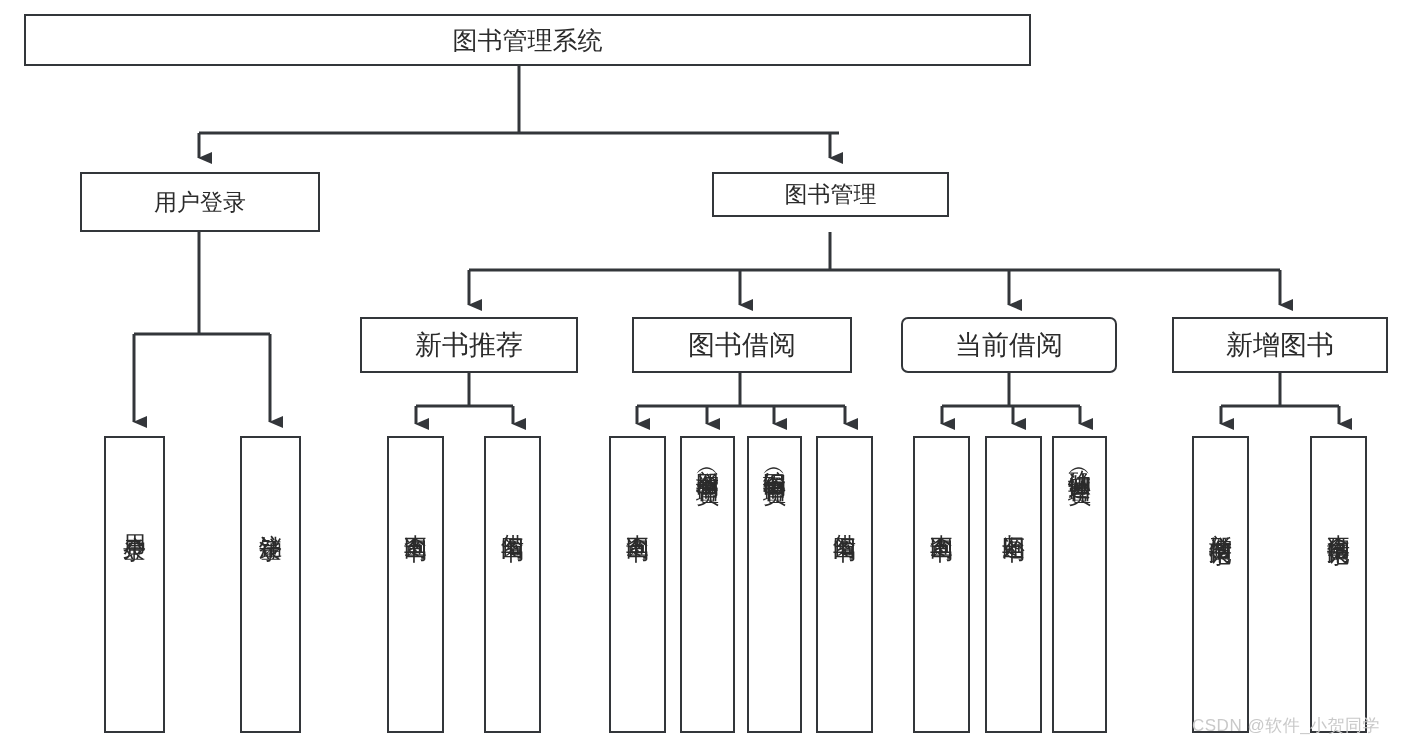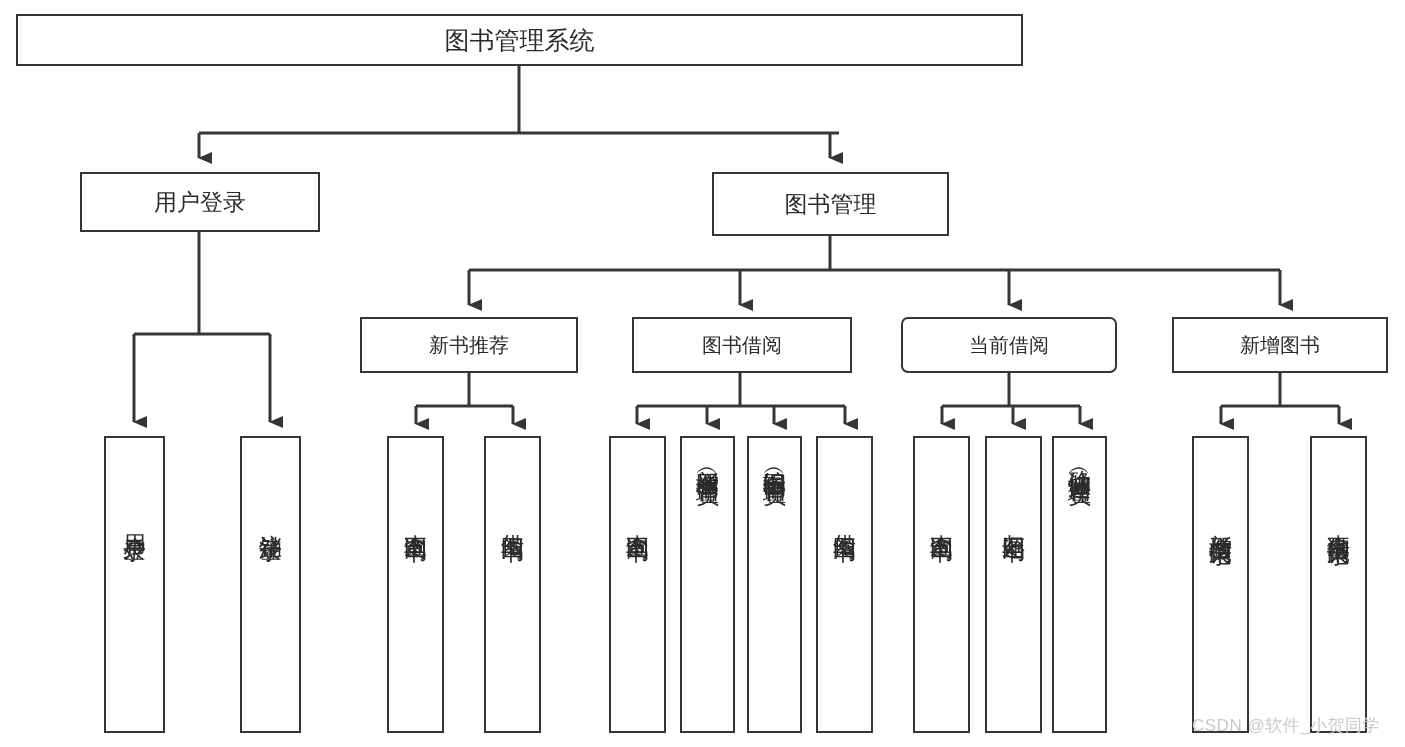--- a/index.html
+++ b/index.html
@@ -2,23 +2,23 @@
 <html><head>
 <meta charset="utf-8">
 <style>
   html,body{margin:0;padding:0;background:#ffffff;}
   body{font-family:"Liberation Sans","DejaVu Sans",sans-serif;}
   #canvas{position:relative;width:1405px;height:747px;background:#ffffff;overflow:hidden;}
   #wires{position:absolute;left:0;top:0;width:1405px;height:747px;}
   .node{position:absolute;box-sizing:border-box;background:#ffffff;
         border:2.5px solid #33363a;display:flex;align-items:center;
         justify-content:center;color:#2b2b2b;}
-  .node.root{font-size:25px;}
+  .node.root{font-size:25px;margin-left:8px;}
   .node.lvl1{font-size:23px;}
-  .node.lvl2{font-size:20px;}
+  .node.lvl2{font-size:27px;}
   .node.leaf{font-size:23px;line-height:1.18;padding:14px 2px;
              align-items:flex-start;}
   .vtext{writing-mode:vertical-rl;text-orientation:upright;
          letter-spacing:2px;white-space:nowrap;display:block;}
   .leaf.mid .vtext{margin-top:64px;}
   .leaf.tall .vtext{margin-top:0;}
   #watermark{position:absolute;left:1192px;top:714px;font-size:17px;
              color:#c9c9c9;letter-spacing:.5px;white-space:nowrap;}
 </style>
 </head>
@@ -76,21 +76,21 @@
     </g>
   </svg>
 
   <div class="node root" style="left:16px;top:14px;width:1007px;height:52px;">
     <span>图书管理系统</span>
   </div>
 
   <div class="node lvl1" style="left:80px;top:172px;width:240px;height:60px;">
     <span>用户登录</span>
   </div>
-  <div class="node lvl1" style="left:712px;top:172px;width:237px;height:64px;">
+  <div class="node lvl1" style="left:712px;top:172px;width:237px;height:45px;">
     <span>图书管理</span>
   </div>
 
   <div class="node lvl2" style="left:360px;top:317px;width:218px;height:56px;">
     <span>新书推荐</span>
   </div>
   <div class="node lvl2" style="left:632px;top:317px;width:220px;height:56px;">
     <span>图书借阅</span>
   </div>
   <div class="node lvl2" style="left:901px;top:317px;width:216px;height:56px;border-radius:7px;">

